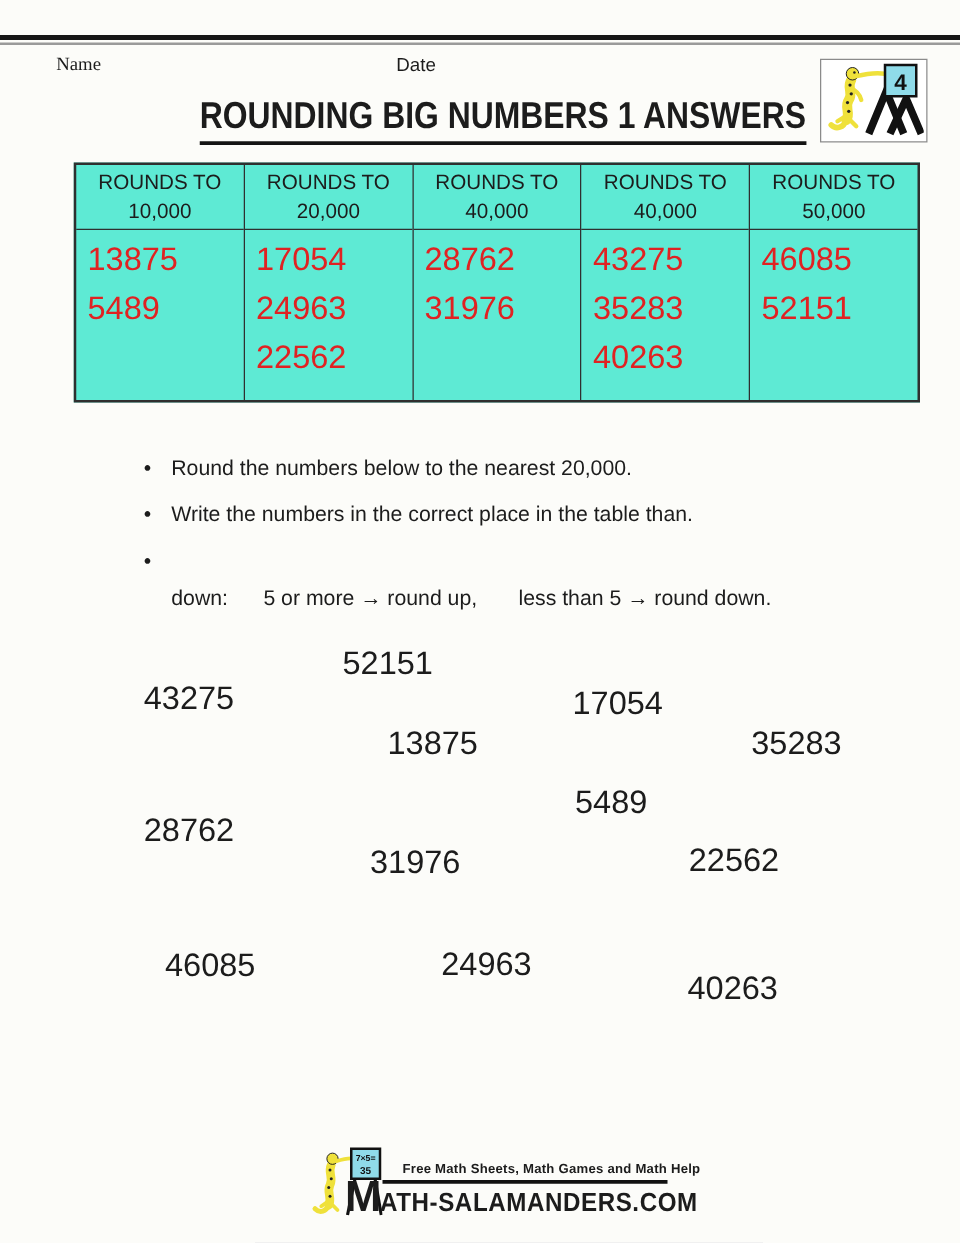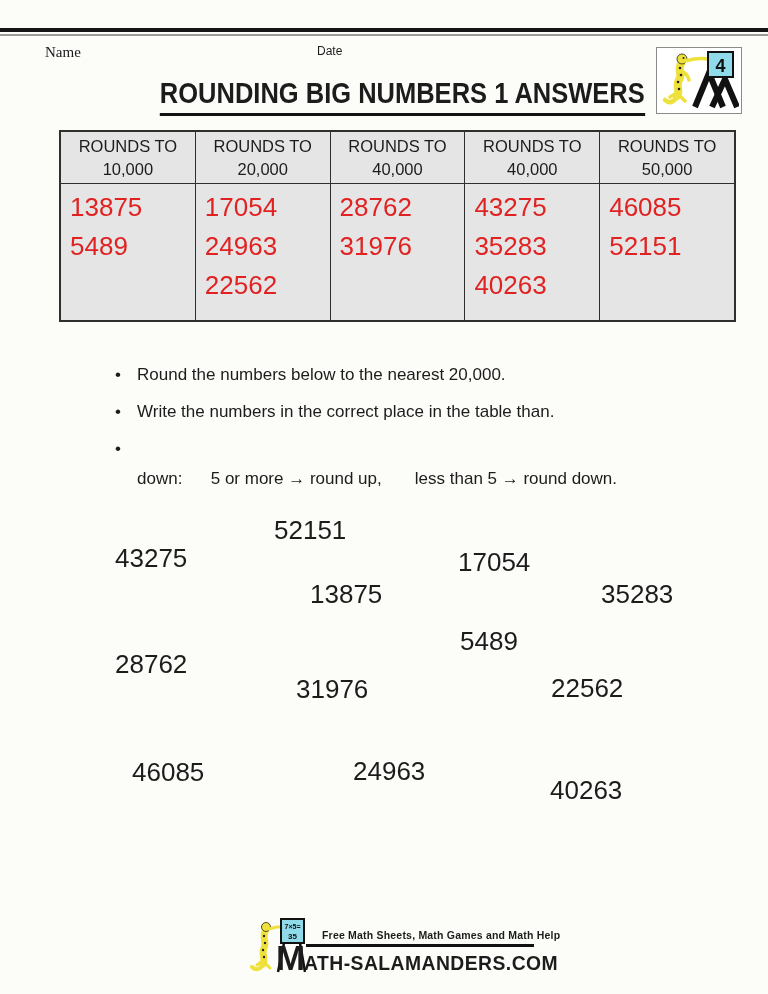--- a/index.html
+++ b/index.html
@@ -10,35 +10,35 @@
     --ink:#1c1c1c;
   }
   html,body{margin:0;padding:0;background:#e8e8e8;}
   .page{
     position:relative;width:768px;height:994px;background:#fcfcf9;
     font-family:"Liberation Sans",sans-serif;color:var(--ink);overflow:hidden;
   }
   .topbar{position:absolute;left:0;top:28px;width:768px;height:4px;background:var(--bar);}
   .topbar-shadow{position:absolute;left:0;top:34px;width:768px;height:2px;background:#9a9a9a;}
   .name-label{position:absolute;left:45px;top:44px;font-size:15px;font-family:Liberation Serif, serif;}
-  .date-label{position:absolute;left:317px;top:44px;font-size:12px;}
+  .date-label{position:absolute;left:317px;top:44px;font-size:15px;}
   .title-wrap{position:absolute;left:36px;top:76px;width:732px;text-align:center;}
   .page-title{
     display:inline-block;font-size:30px;font-weight:bold;white-space:nowrap;
     transform:scaleX(.85);transform-origin:center;
     border-bottom:3px solid #141414;padding-bottom:3px;
   }
   .corner-logo{
     position:absolute;left:656px;top:47px;width:84px;height:65px;
     border:1px solid #8b8b8b;background:#fff;
   }
   
   .rounding-table{
     position:absolute;left:59px;top:130px;width:677px;height:192px;
-    display:flex;border:2px solid #2f2f2f;box-sizing:border-box;background:#e5e5e5;
+    display:flex;border:2px solid #2f2f2f;box-sizing:border-box;background:#5eead4;
   }
   .col{flex:1;display:flex;flex-direction:column;border-right:1px solid #2f2f2f;min-width:0;}
   .col:last-child{border-right:none;}
   .col-header{
     height:48px;border-bottom:1px solid #2f2f2f;text-align:center;
     font-size:16.5px;line-height:23px;padding-top:3px;box-sizing:content-box;
   }
   .col-body{flex:1;padding:4px 0 0 9px;}
   .answer{font-size:26px;line-height:39px;color:var(--red);}
   

